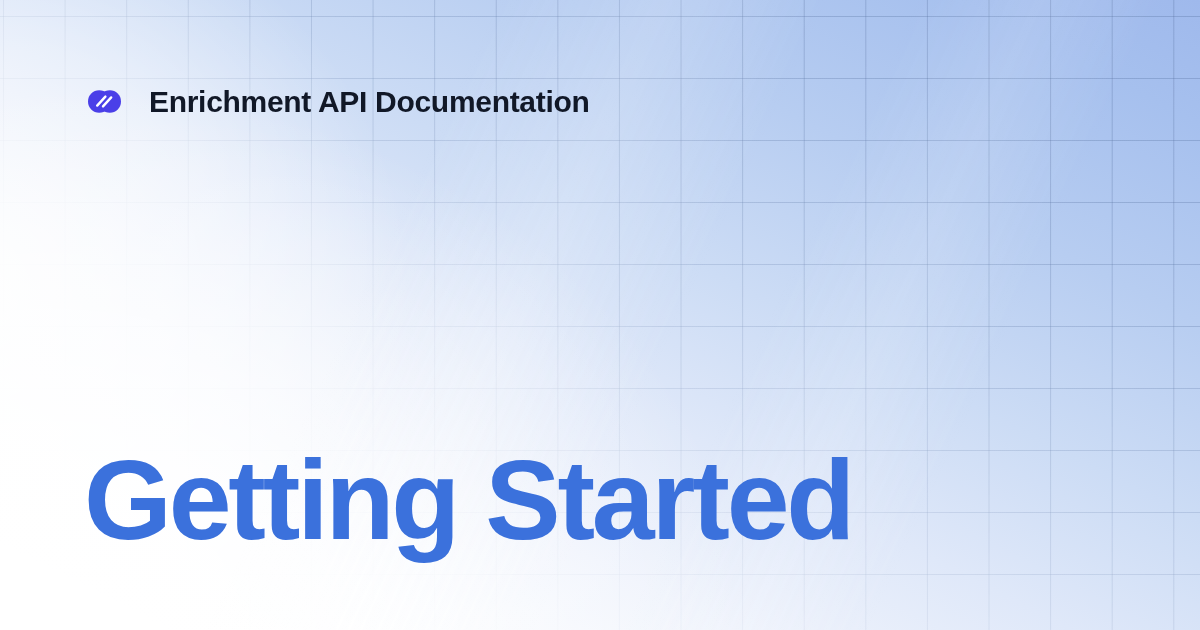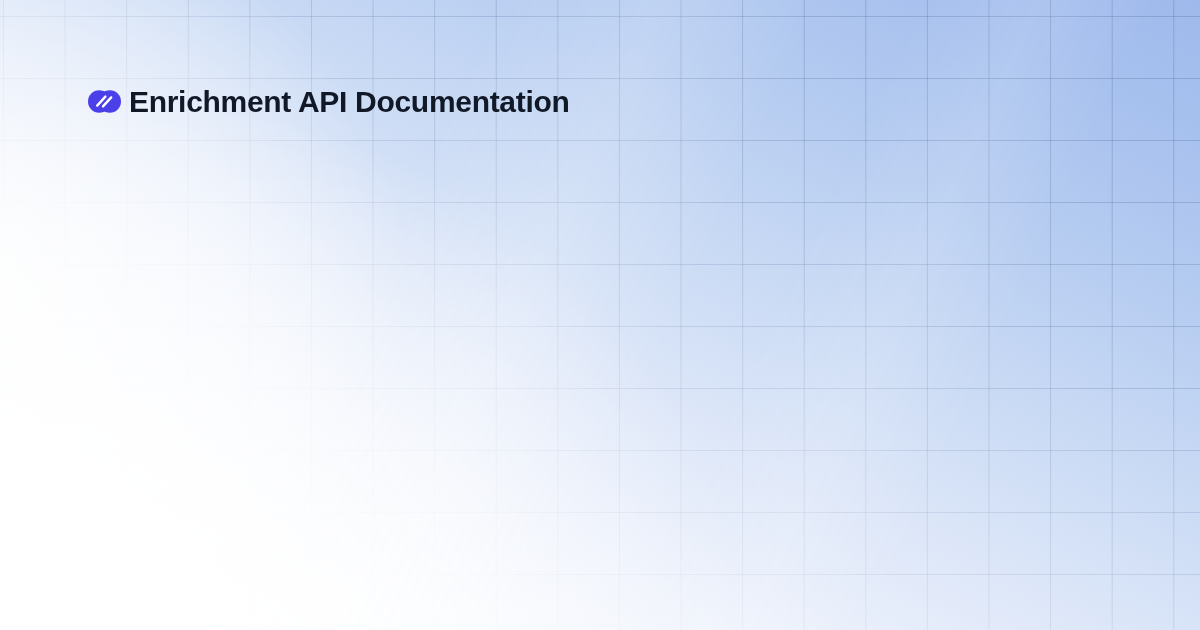--- a/index.html
+++ b/index.html
@@ -92,21 +92,21 @@
     position: absolute;
     inset: 0;
   }
 
   .brand-row {
     position: absolute;
     left: 88px;
     top: 86px;
     display: flex;
     align-items: center;
-    gap: 8px;
+    gap: 28px;
   }
 
   .brand-logo {
     width: 33px;
     height: 31px;
     display: block;
     flex: 0 0 auto;
   }
 
   .brand-title {
@@ -149,15 +149,16 @@
           <circle cx="21.8" cy="15.5" r="11.2" fill="#4a3fe8"></circle>
         </g>
         <g stroke="#ffffff" stroke-width="2.4" stroke-linecap="round">
           <line x1="9.2" y1="19.6" x2="17.4" y2="10.6"></line>
           <line x1="15.0" y1="20.4" x2="23.2" y2="11.4"></line>
         </g>
       </svg>
       <div class="brand-title">Enrichment API Documentation</div>
     </div>
 
+    <div class="page-heading">Getting Started</div>
 
   </div>
 </div>
 
 </body></html>

